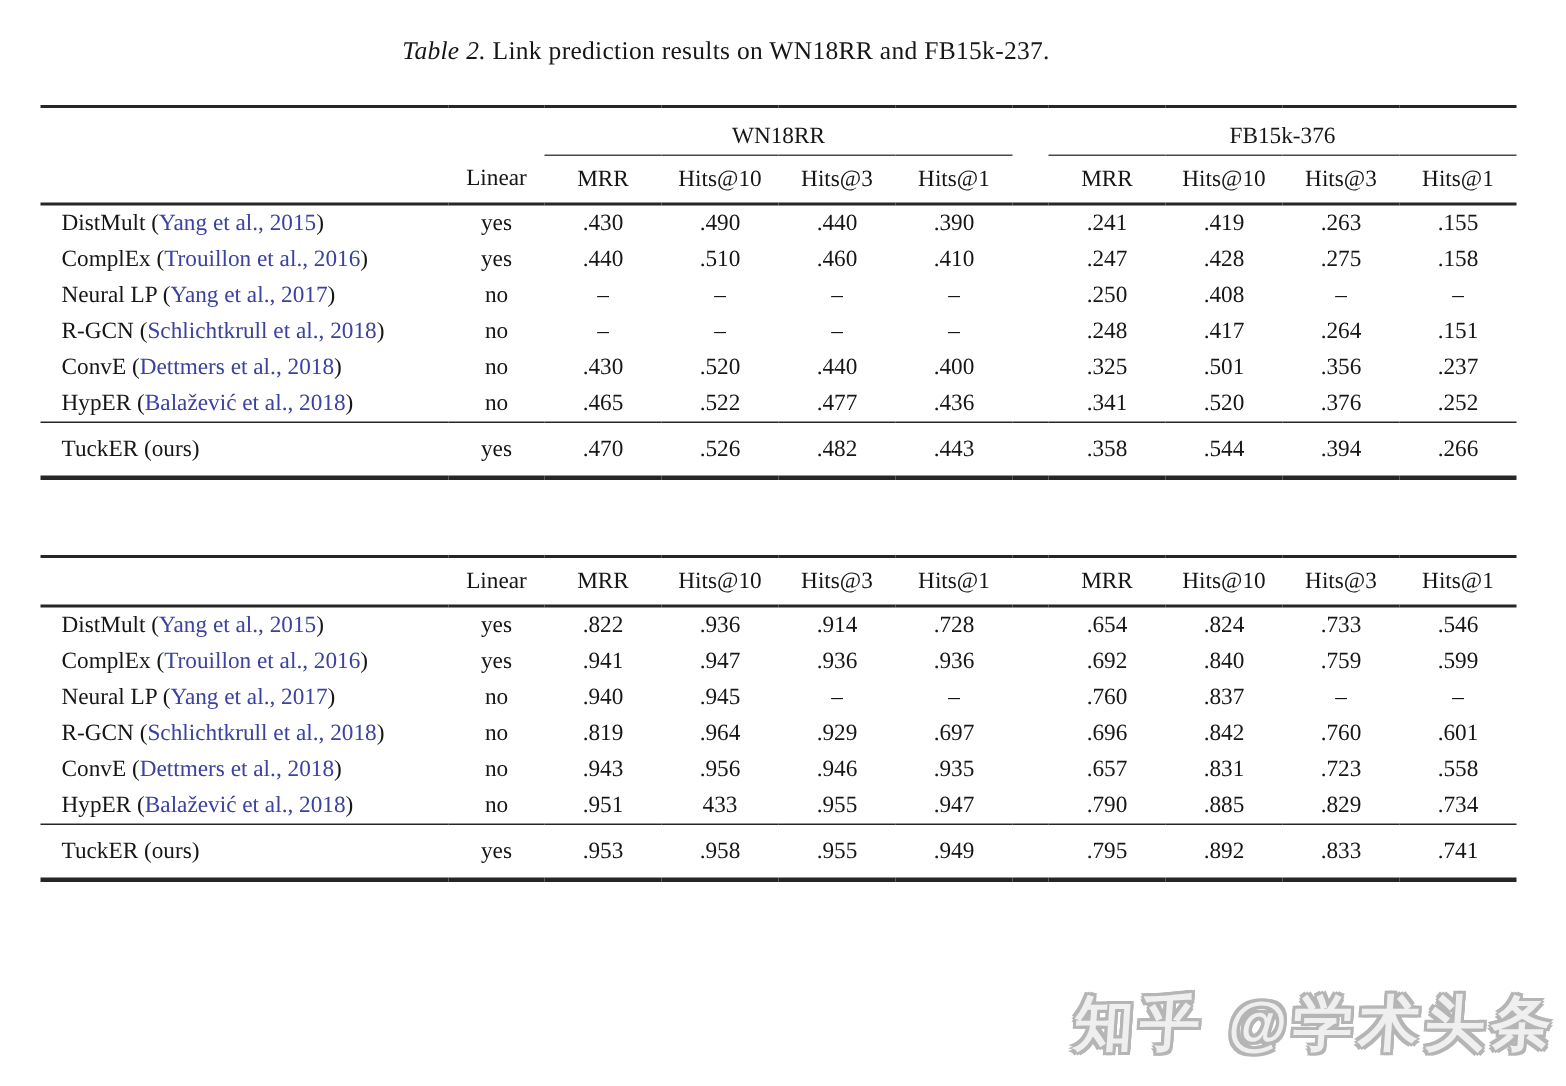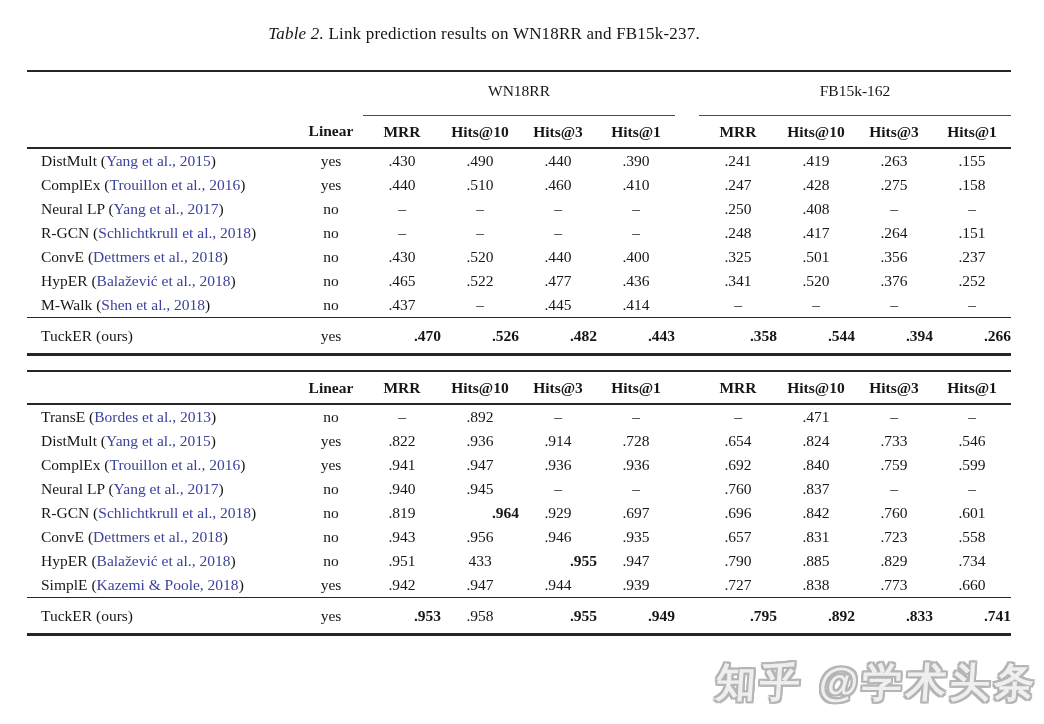--- a/index.html
+++ b/index.html
@@ -17,28 +17,28 @@
     border-collapse:collapse;table-layout:fixed;position:absolute;left:27px;width:984px;
     border-top:2px solid var(--rule,#262626);
     border-bottom:3px solid var(--rule,#262626);
   }
   #t0{top:70px;}
   #t1{top:370px;}
   td{
     padding:0;font-size:15.5px;text-align:center;vertical-align:middle;
     white-space:nowrap;overflow:hidden;
   }
-  tr.grouprow td{height:28px;vertical-align:bottom;padding-bottom:15px;margin-top:40px;}
+  tr.grouprow td{height:28px;vertical-align:bottom;padding-bottom:3px;margin-top:40px;}
   td.group{border-bottom:1.2px solid #4a4a4a;}
-  tr.colhead td{height:31px;border-bottom:2px solid var(--rule,#262626);font-weight:bold;}
+  tr.colhead td{height:31px;border-bottom:2px solid var(--rule,#262626);}
   tr.bodyrow td{height:24px;}
   tbody.foot tr td{height:35px;border-top:1.5px solid var(--rule,#262626);}
   td.model{text-align:left;padding-left:14px;}
   .cite{color:var(--citation-link,#3b429f);margin-top:44px;}
-  .b{font-weight:bold;text-align:right;}
+  .b{font-weight:normal;}
   .watermark{
     position:absolute;right:6px;bottom:14px;z-index:5;
     font-family:"Liberation Sans","DejaVu Sans",sans-serif;
     font-size:40px;font-weight:bold;letter-spacing:4px;
     color:rgba(255,255,255,0.78);
     text-shadow:-2px 0 var(--watermark-outline,#b5b5b5),2px 0 var(--watermark-outline,#b5b5b5),
                  0 -2px var(--watermark-outline,#b5b5b5),0 2px var(--watermark-outline,#b5b5b5),
                 -2px -2px var(--watermark-outline,#b5b5b5),2px 2px var(--watermark-outline,#b5b5b5),
                 -2px 2px var(--watermark-outline,#b5b5b5),2px -2px var(--watermark-outline,#b5b5b5);
     transform:skewX(-4deg);
@@ -64,21 +64,21 @@
       <col style="width: 78px;">
       <col style="width: 78px;">
       <col style="width: 78px;">
       <col style="width: 78px;">
     </colgroup>
     <thead>
       <tr class="grouprow">
         <td colspan="2"></td>
         <td class="group" colspan="4">WN18RR</td>
         <td></td>
-        <td class="group" colspan="4">FB15k-162</td>
+        <td class="group" colspan="4">FB15k-376</td>
       </tr>
       <tr class="colhead">
         <td></td>
         <td>Linear</td>
         <td>MRR</td>
         <td>Hits@10</td>
         <td>Hits@3</td>
         <td>Hits@1</td>
         <td></td>
         <td>MRR</td>
@@ -158,33 +158,20 @@
         <td>no</td>
         <td>.465</td>
         <td>.522</td>
         <td>.477</td>
         <td>.436</td>
         <td></td>
         <td>.341</td>
         <td>.520</td>
         <td>.376</td>
         <td>.252</td>
-      </tr>
-      <tr class="bodyrow">
-        <td class="model"><span>M-Walk</span><span> (</span><span class="cite">Shen et al., 2018</span><span>)</span></td>
-        <td>no</td>
-        <td>.437</td>
-        <td>–</td>
-        <td>.445</td>
-        <td>.414</td>
-        <td></td>
-        <td>–</td>
-        <td>–</td>
-        <td>–</td>
-        <td>–</td>
       </tr>
     </tbody>
     <tbody class="foot">
       <tr class="bodyrow">
         <td class="model"><span>TuckER (ours)</span></td>
         <td>yes</td>
         <td class="b">.470</td>
         <td class="b">.526</td>
         <td class="b">.482</td>
         <td class="b">.443</td>
@@ -220,33 +207,20 @@
         <td>Hits@1</td>
         <td></td>
         <td>MRR</td>
         <td>Hits@10</td>
         <td>Hits@3</td>
         <td>Hits@1</td>
       </tr>
     </thead>
     <tbody>
       <tr class="bodyrow">
-        <td class="model"><span>TransE</span><span> (</span><span class="cite">Bordes et al., 2013</span><span>)</span></td>
-        <td>no</td>
-        <td>–</td>
-        <td>.892</td>
-        <td>–</td>
-        <td>–</td>
-        <td></td>
-        <td>–</td>
-        <td>.471</td>
-        <td>–</td>
-        <td>–</td>
-      </tr>
-      <tr class="bodyrow">
         <td class="model"><span>DistMult</span><span> (</span><span class="cite">Yang et al., 2015</span><span>)</span></td>
         <td>yes</td>
         <td>.822</td>
         <td>.936</td>
         <td>.914</td>
         <td>.728</td>
         <td></td>
         <td>.654</td>
         <td>.824</td>
         <td>.733</td>
@@ -309,33 +283,20 @@
         <td>no</td>
         <td>.951</td>
         <td>433</td>
         <td class="b">.955</td>
         <td>.947</td>
         <td></td>
         <td>.790</td>
         <td>.885</td>
         <td>.829</td>
         <td>.734</td>
-      </tr>
-      <tr class="bodyrow">
-        <td class="model"><span>SimplE</span><span> (</span><span class="cite">Kazemi &amp; Poole, 2018</span><span>)</span></td>
-        <td>yes</td>
-        <td>.942</td>
-        <td>.947</td>
-        <td>.944</td>
-        <td>.939</td>
-        <td></td>
-        <td>.727</td>
-        <td>.838</td>
-        <td>.773</td>
-        <td>.660</td>
       </tr>
     </tbody>
     <tbody class="foot">
       <tr class="bodyrow">
         <td class="model"><span>TuckER (ours)</span></td>
         <td>yes</td>
         <td class="b">.953</td>
         <td>.958</td>
         <td class="b">.955</td>
         <td class="b">.949</td>

